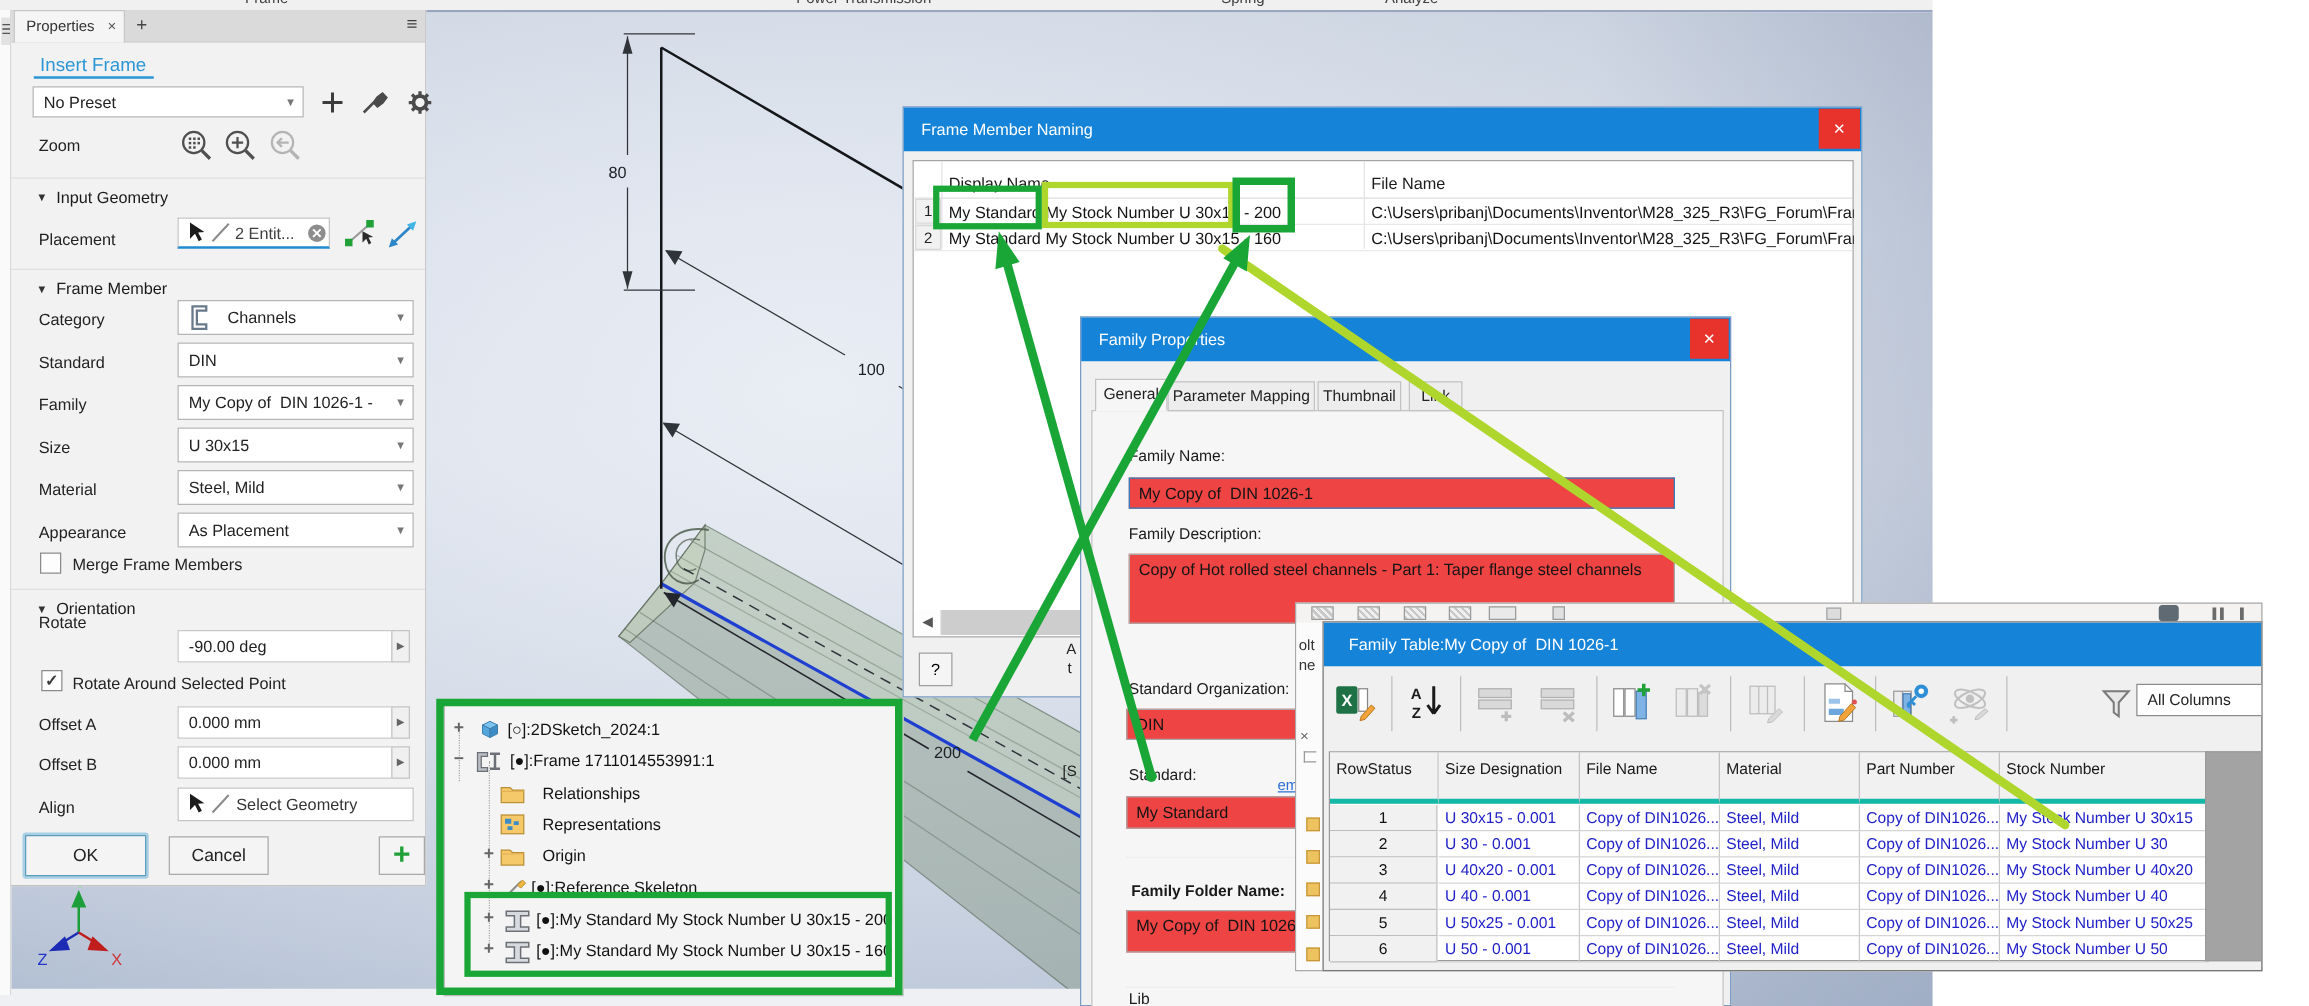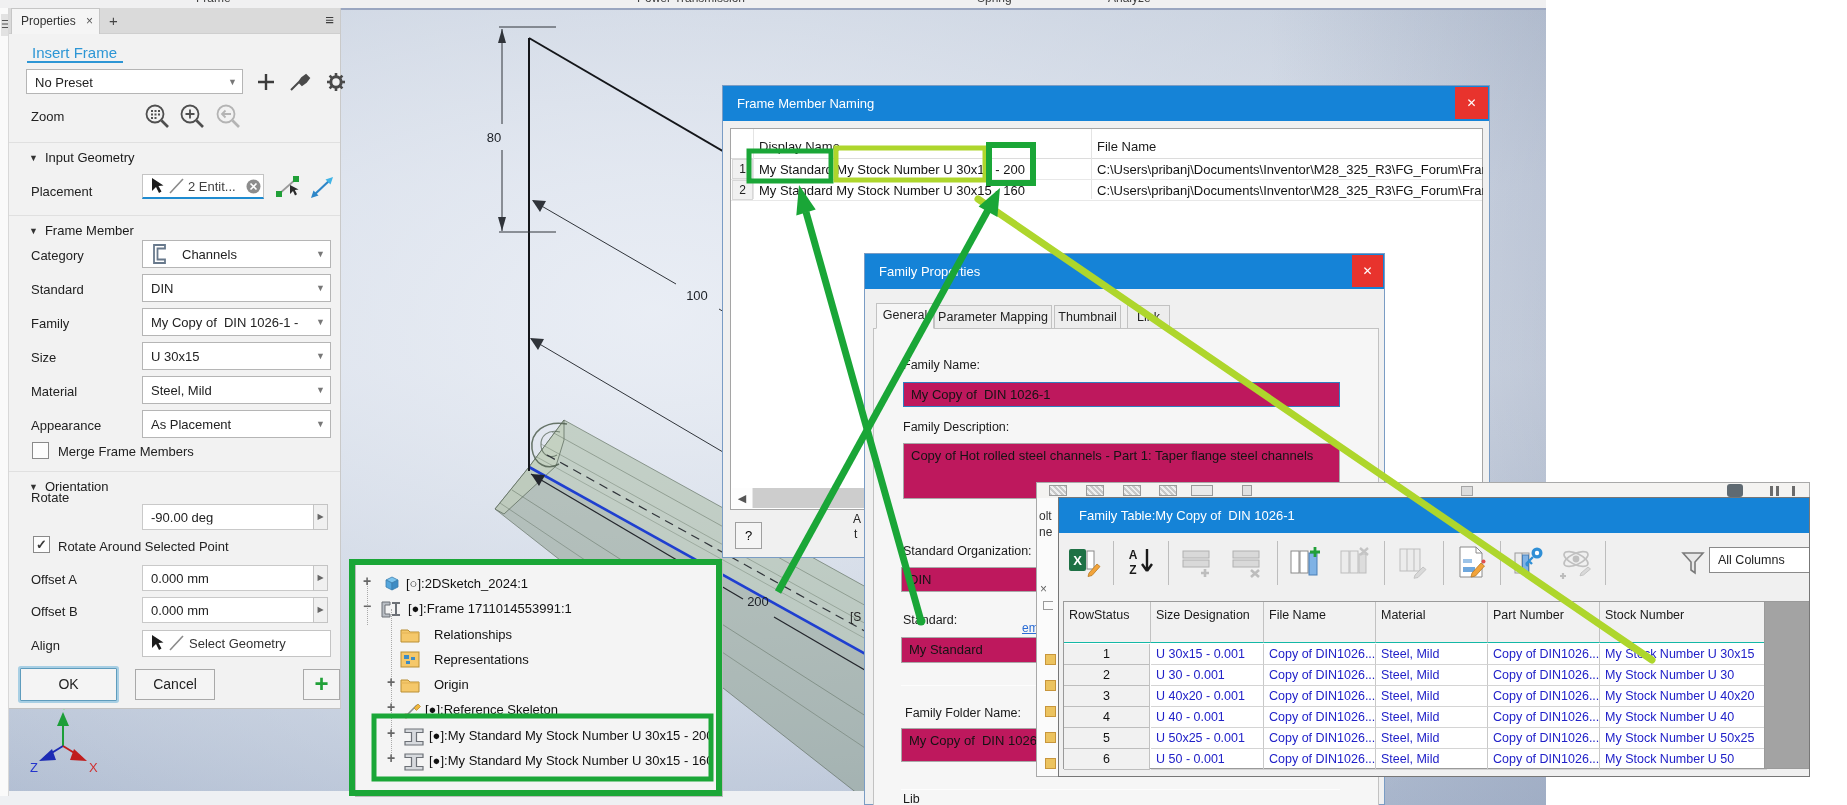--- a/index.html
+++ b/index.html
@@ -83,42 +83,42 @@
                  font-size:13px; text-align:center; line-height:25px; }
 
   
   #famprops { left:864px; top:253px; width:521px; height:552px; background:#f0f0f0; border:1px solid #7a9cc4; z-index:7;
               font-size:12.5px; color:#1a1a1a; }
   #fp-page { position:absolute; left:8px; top:74px; width:506px; height:478px; background:#f6f6f6; border:1px solid #c2c2c2; }
   .fp-tab { position:absolute; top:51px; height:24px; background:#ededed; border:1px solid #c2c2c2; font-size:12.5px;
             color:#222; text-align:center; padding-top:4px; }
   .fp-tab.active { background:#f6f6f6; border-bottom:1px solid #f6f6f6; top:49px; height:26px; }
   .fp-label { position:absolute; white-space:nowrap; }
-  .fp-field { position:absolute; background:#be185d; border:1px solid #a8a8a8; font-size:13px; color:#141414; white-space:nowrap;
+  .fp-field { position:absolute; background:#ef4444; border:1px solid #a8a8a8; font-size:13px; color:#141414; white-space:nowrap;
               overflow:hidden; }
   .fp-field .ftext { position:absolute; left:7px; top:4px; white-space:pre; }
   .fp-sep { position:absolute; height:1px; background:#cbcbcb; border-bottom:1px solid #fdfdfd; }
 
   
   #ccwin { left:1036px; top:482px; width:774px; height:295px; background:#f4f3f1; border:1px solid #a9a9a9; z-index:8; overflow:hidden; }
   .cc-hatch { position:absolute; top:2px; height:11px; border:1px solid #9a9a9a;
               background:repeating-linear-gradient(45deg,#c8c8c8 0 2px,#efefef 2px 4px); }
   .cc-frag { position:absolute; font-size:12px; color:#333; white-space:nowrap; }
   .cc-tree-ic { position:absolute; left:8px; width:11px; height:11px; background:#ecc35f; border:1px solid #c8963c; }
 
   
   #famtable { left:1058px; top:497px; width:752px; height:280px; background:#f0f0f0; border:1px solid #777; z-index:9;
               overflow:hidden; }
   .ftt-sep { position:absolute; top:43px; width:1px; height:44px; background:#bdbdbd; }
   .ft-icon { position:absolute; top:47px; width:36px; height:34px; }
   #ft-filtercombo { position:absolute; left:650px; top:49px; width:104px; height:26px; background:#fff; border:1px solid #8a8a8a;
                     font-size:12.5px; color:#222; padding:5px 0 0 8px; }
   #ft-grid { position:absolute; left:4px; top:103px; width:705px; height:168px; background:#fff; border:1px solid #9a9a9a; }
   #ft-grayblock { position:absolute; left:705px; top:103px; width:47px; height:168px; background:#a3a3a3; border:1px solid #9a9a9a; }
-  .ft-colhead { position:absolute; top:0; height:41px; background:#f1f1f1; border-right:1px solid #c2c2c2; border-bottom:1px solid #14b8a6;
+  .ft-colhead { position:absolute; top:0; height:41px; background:#f1f1f1; border-right:1px solid #c2c2c2; border-bottom:4px solid #14b8a6;
                 font-size:12.5px; color:#1a1a1a; padding:6px 0 0 5px; }
   .ft-rowhead { position:absolute; left:0; width:86px; height:21px; background:#f1f1f1; border-right:1px solid #c2c2c2;
                 border-bottom:1px solid #bdbdbd; font-size:12.5px; color:#111; text-align:center; padding-top:3px; }
   .ft-cell { position:absolute; height:21px; border-right:1px solid #c9c9c9; border-bottom:1px solid #d4d4d4; font-size:12.5px;
              color:#2121c8; padding:3px 0 0 5px; white-space:nowrap; overflow:hidden; }
 
   
   #anno { position:absolute; left:0; top:0; width:1847px; height:805px; z-index:20; pointer-events:none; }
 
   .frag { position:absolute; white-space:nowrap; overflow:hidden; }
@@ -520,21 +520,21 @@
     <div class="fp-field" style="left:36px; top:313px; width:146px; height:25px;">
       <span class="ftext">DIN</span>
     </div>
     <div class="fp-label" style="left:38px; top:359px;">Standard:</div>
     <div class="fp-field" style="left:36px; top:383px; width:146px; height:26px;">
       <span class="ftext">My Standard</span>
     </div>
     <div class="frag" style="left:157px; top:367px; font-size:12px; color:#2b6cd4; text-decoration:underline;">em</div>
 
     <div class="fp-sep" style="left:36px; top:431px; width:146px;"></div>
-    <div class="fp-label" style="left:40px; top:452px;">Family Folder Name:</div>
+    <div class="fp-label" style="left:40px; top:452px;font-weight:bold;">Family Folder Name:</div>
     <div class="fp-field" style="left:36px; top:474px; width:146px; height:34px;">
       <span class="ftext">My Copy of  DIN 1026-1</span>
     </div>
     <div class="fp-sep" style="left:36px; top:535px; width:439px;"></div>
     <div class="frag" style="left:38px; top:538px; height:14px; font-size:12.5px; color:#1a1a1a;">Lib</div>
   </div>
 
   <div id="ccwin" class="abs">
     <div class="cc-hatch" style="left:12px; width:18px;"></div>
     <div class="cc-hatch" style="left:49px; width:18px;"></div>

